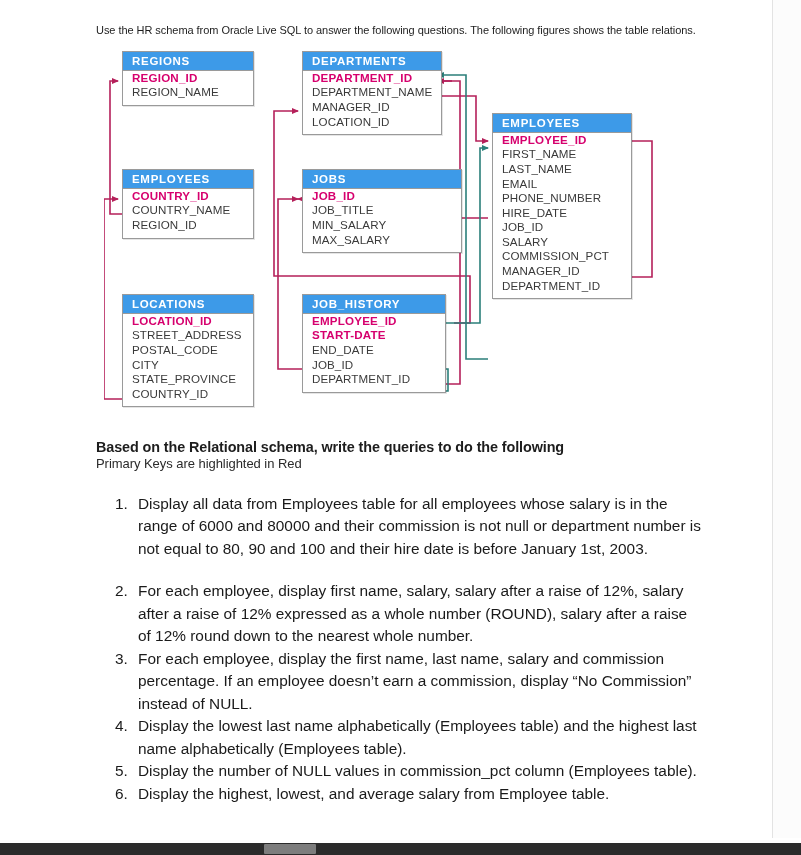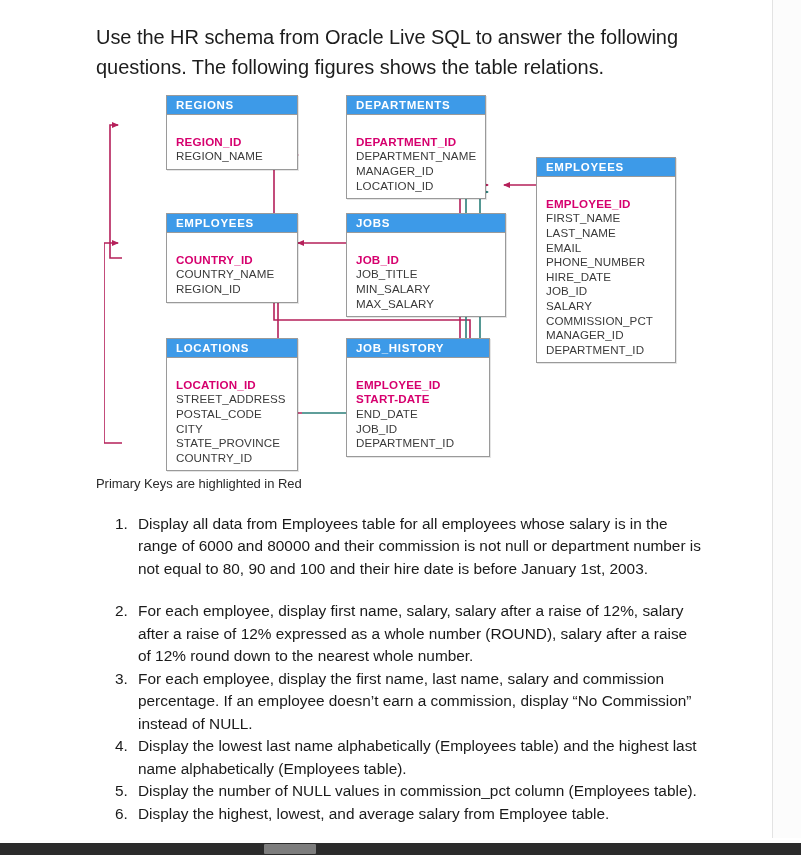--- a/index.html
+++ b/index.html
@@ -54,21 +54,21 @@
 
   .content {
     position: absolute;
     left: 0; top: 0;
     width: 772px;
     height: 838px;
     padding: 22px 60px 0 96px;
   }
 
   .intro {
-    font-size: 20px;
+    font-size: 11px;
     line-height: 1.52;
     color: #1d1d1d;
     margin: 0 0 12px 0;
     max-width: 600px;
     letter-spacing: -0.05px;
   }
 
   
   .diagram {
     position: relative;
@@ -82,34 +82,33 @@
     width: 580px; height: 380px;
     pointer-events: none;
   }
 
   .tbl {
     position: absolute;
     background: #ffffff;
     border: 1px solid #9a9a9a;
     box-shadow: 1px 1px 0 rgba(0,0,0,0.10);
     z-index: 3;
-    margin-left: 44px;
   }
   .tbl .hdr {
     background: #3d9ae8;
     color: #ffffff;
     font-weight: bold;
     font-size: 11.5px;
     letter-spacing: 0.7px;
     padding: 3px 0 3px 9px;
     border-bottom: 1px solid #9a9a9a;
     font-family: "Liberation Sans", sans-serif;
   }
   .tbl .cols {
-    padding: 20px 0 5px 9px;
+    padding: 0 0 5px 9px;
   }
   .tbl .col {
     font-size: 11.6px;
     line-height: 14.6px;
     color: #3a3a3a;
     letter-spacing: 0.1px;
     white-space: nowrap;
   }
   .tbl .col.pk {
     color: #d6006e;
@@ -282,20 +281,21 @@
           <div class="col">JOB_ID</div>
           <div class="col">SALARY</div>
           <div class="col">COMMISSION_PCT</div>
           <div class="col">MANAGER_ID</div>
           <div class="col">DEPARTMENT_ID</div>
         </div>
       </div>
 
     </div>
 
+    <p class="lead-bold">Based on the Relational schema, write the queries to do the following</p>
     <p class="lead-plain">Primary Keys are highlighted in Red</p>
 
     <ol class="questions">
       <li>Display all data from Employees table for all employees whose salary is in the range of 6000 and 80000 and their commission is not null or department number is not equal to 80, 90 and 100 and their hire date is before January 1st, 2003.</li>
       <li class="gap">For each employee, display first name, salary, salary after a raise of 12%, salary after a raise of 12% expressed as a whole number (ROUND), salary after a raise of 12% round down to the nearest whole number.</li>
       <li>For each employee, display the first name, last name, salary and commission percentage. If an employee doesn’t earn a commission, display “No Commission” instead of NULL.</li>
       <li>Display the lowest last name alphabetically (Employees table) and the highest last name alphabetically (Employees table).</li>
       <li>Display the number of NULL values in commission_pct column (Employees table).</li>
       <li>Display the highest, lowest, and average salary from Employee table.</li>
     </ol>

